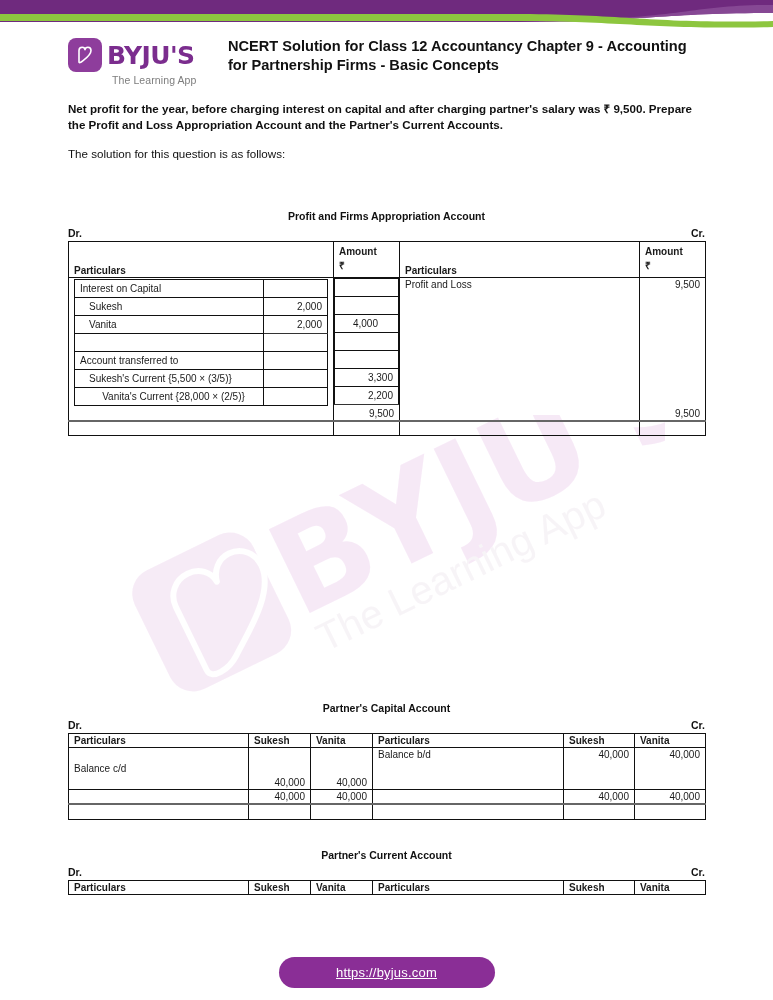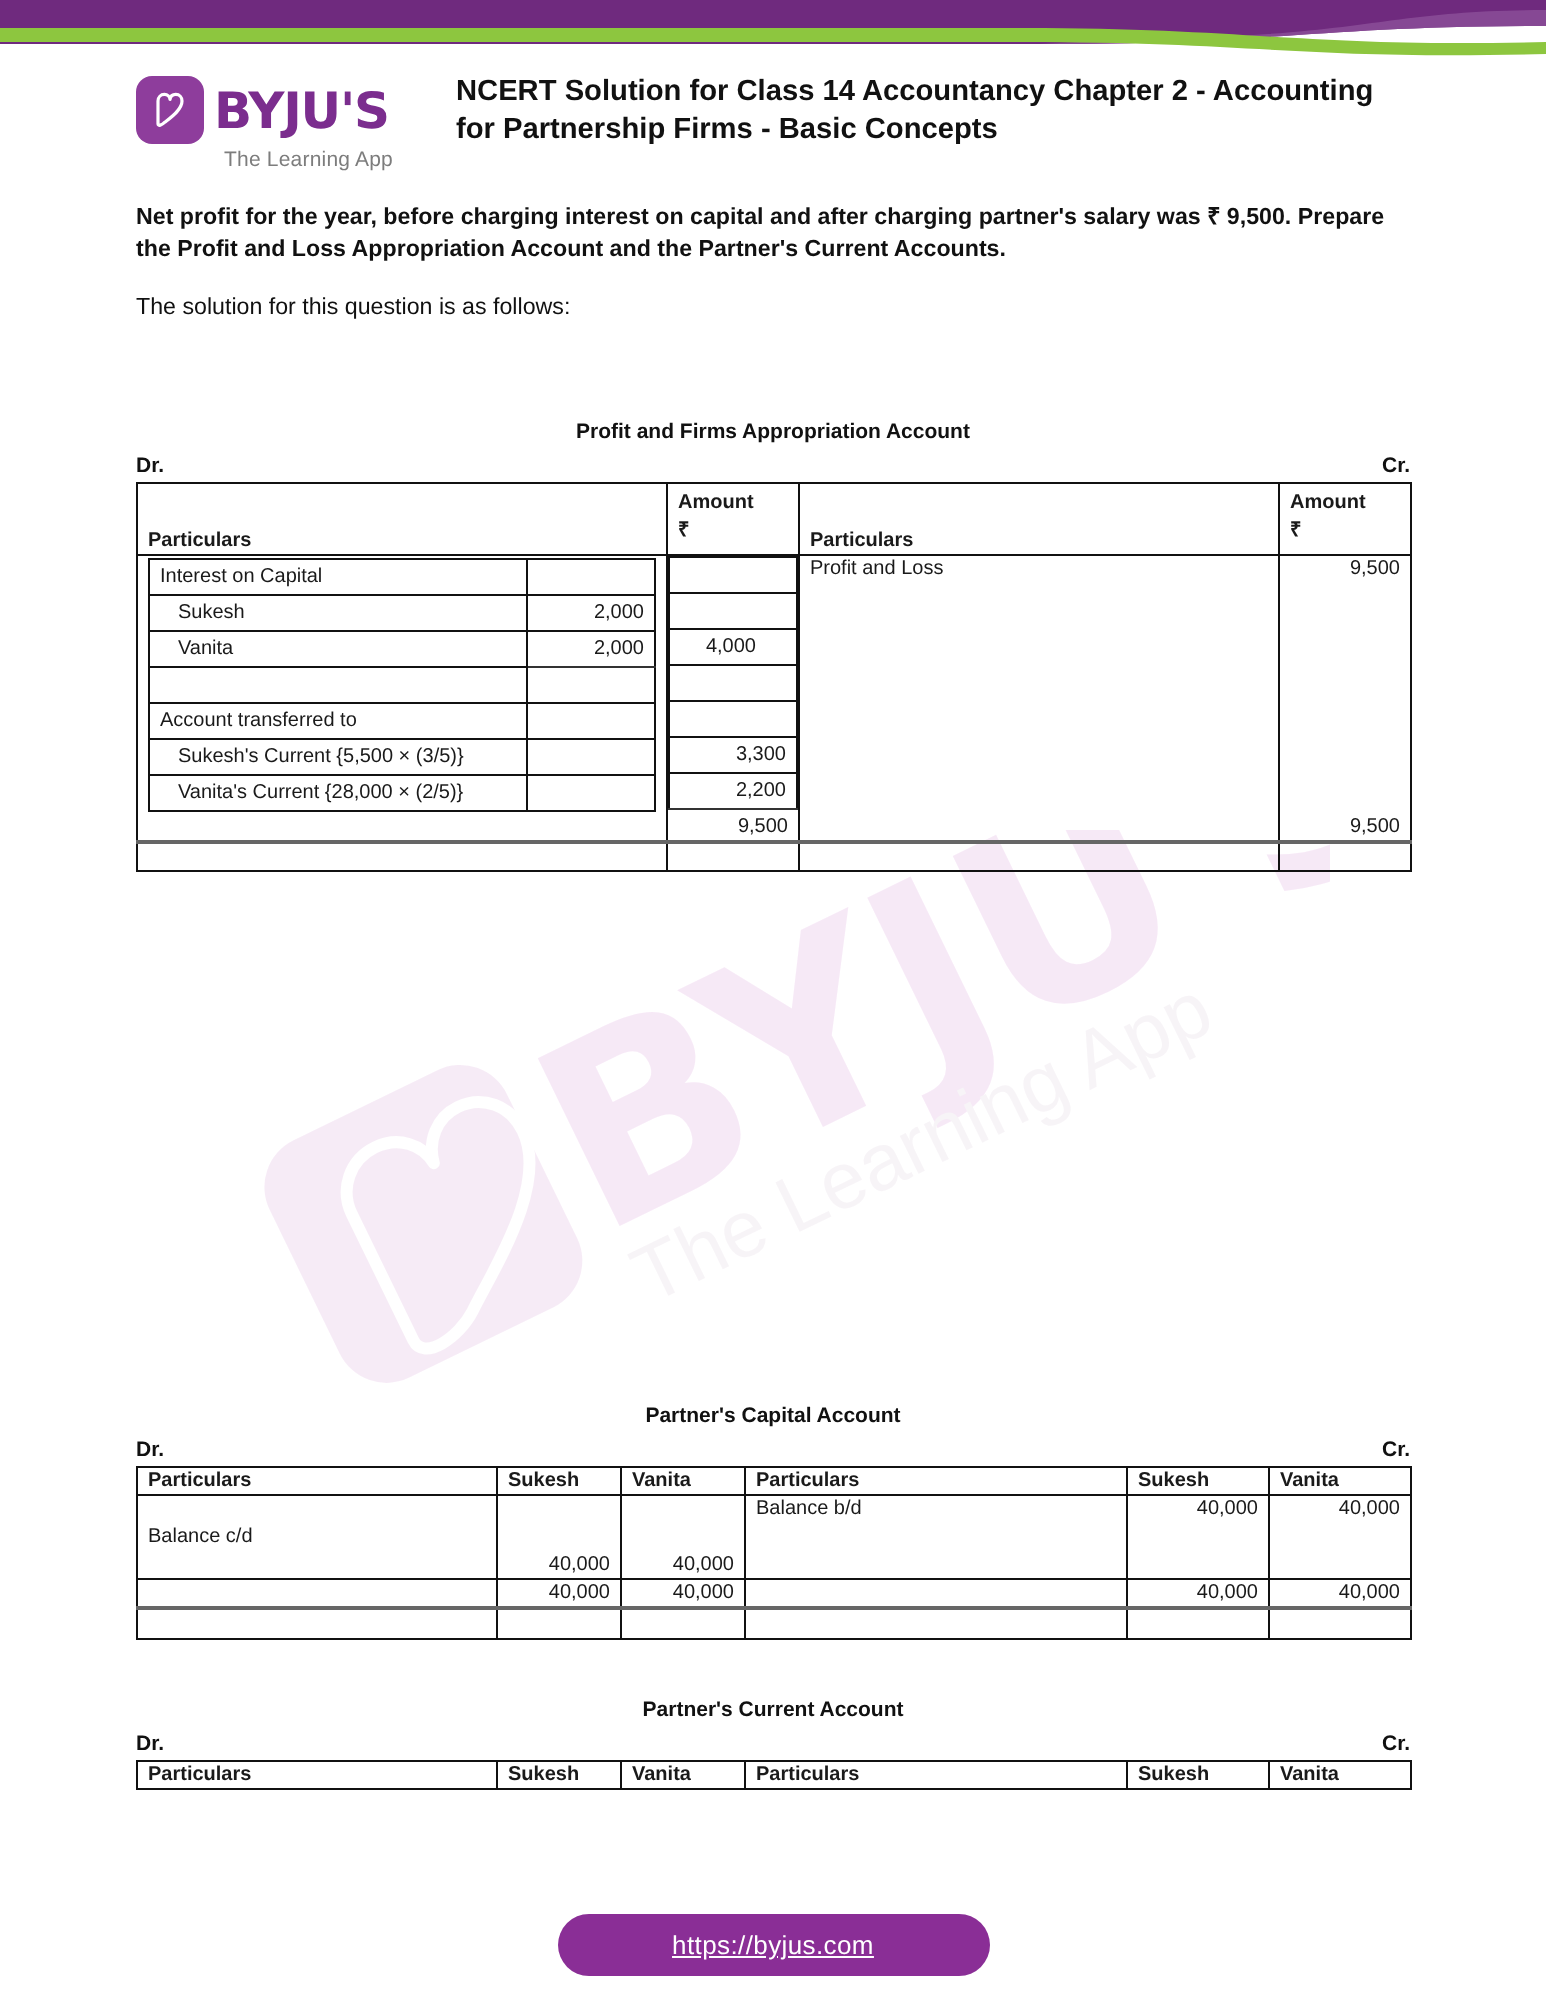--- a/index.html
+++ b/index.html
@@ -145,21 +145,21 @@
         <div class="logo-row">
           <span class="logo-mark">
             <svg width="24" height="24" viewBox="0 0 24 24" xmlns="http://www.w3.org/2000/svg">
               <path d="M6 19 V7.5 C6 5.6 7.4 4.2 9.2 4.2 c1.6 0 2.7 1.1 2.8 2.5 .2-1.4 1.3-2.5 2.9-2.5 1.8 0 3.1 1.4 3.1 3.3 0 4.6-6.2 8.7-8.6 10.6 C7.9 19.6 6 20.2 6 19z" fill="none" stroke="#ffffff" stroke-width="1.6" stroke-linejoin="round"></path>
             </svg>
           </span>
           <span class="logo-word">BYJU'S</span>
         </div>
         <div class="logo-sub">The Learning App</div>
       </div>
-      <div class="title">NCERT Solution for Class 14 Accountancy Chapter 2 - Accounting for Partnership Firms - Basic Concepts</div>
+      <div class="title">NCERT Solution for Class 12 Accountancy Chapter 9 - Accounting for Partnership Firms - Basic Concepts</div>
     </div>
 
     <div class="qtext">Net profit for the year, before charging interest on capital and after charging partner's salary was ₹ 9,500. Prepare the Profit and Loss Appropriation Account and the Partner's Current Accounts.</div>
     <div class="soltext">The solution for this question is as follows:</div>
 
     <div class="acct" style="top:210px;">
       <div class="acct-title">Profit and Firms Appropriation Account</div>
       <div class="drcr">
         <span>Dr.</span>
         <span>Cr.</span>
@@ -209,21 +209,21 @@
                 </tr>
                 <tr>
                   <td>Account transferred to</td>
                   <td class="amt"></td>
                 </tr>
                 <tr>
                   <td style="padding-left:14px;">Sukesh's Current {5,500 × (3/5)}</td>
                   <td class="amt"></td>
                 </tr>
                 <tr>
-                  <td style="padding-left:14px;">Vanita's Current {28,000 × (2/5)}</td>
+                  <td style="padding-left:14px;text-align:center;">Vanita's Current {28,000 × (2/5)}</td>
                   <td class="amt"></td>
                 </tr>
               </tbody>
                 </table>
             </td>
 
             <td class="r nob-b" style="padding:0;">
               <table class="subgrid">
                 <tbody>
                     <tr>

